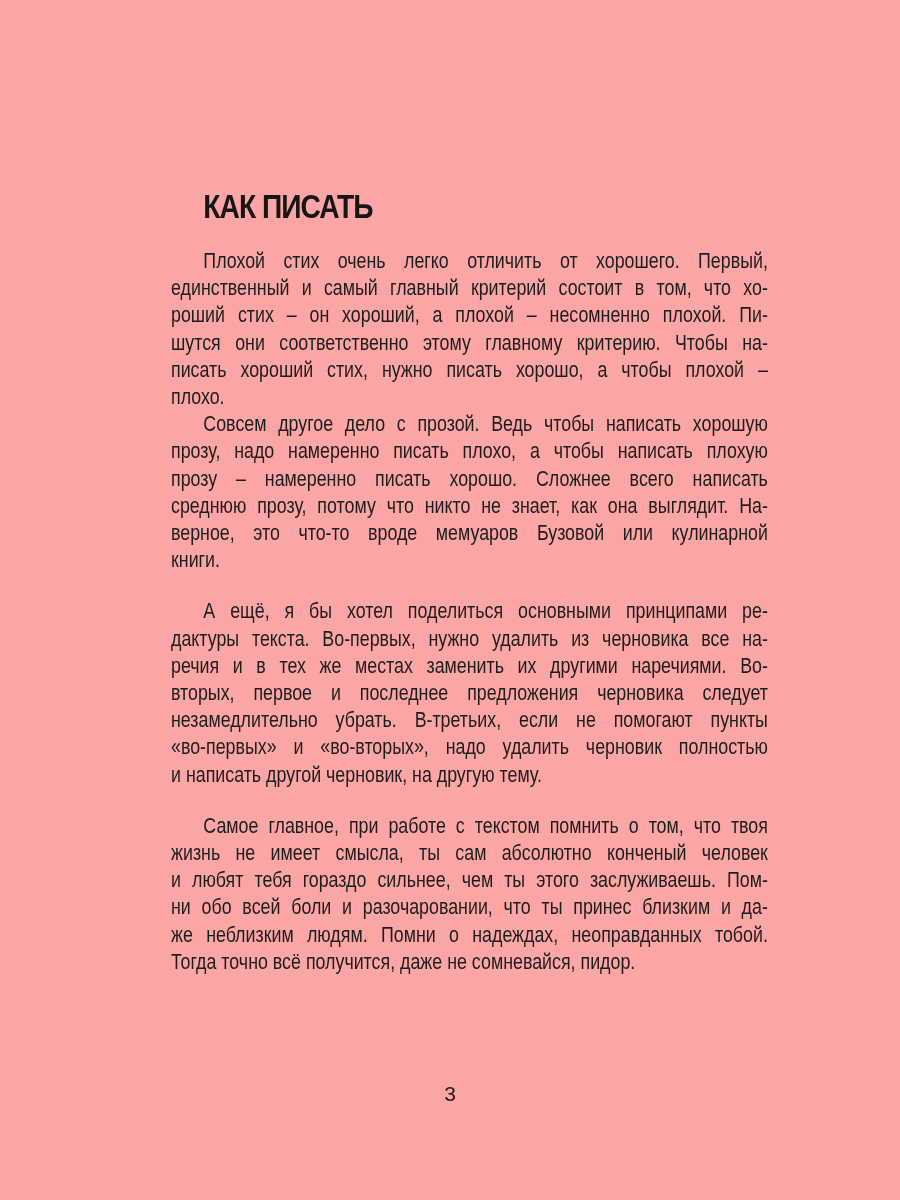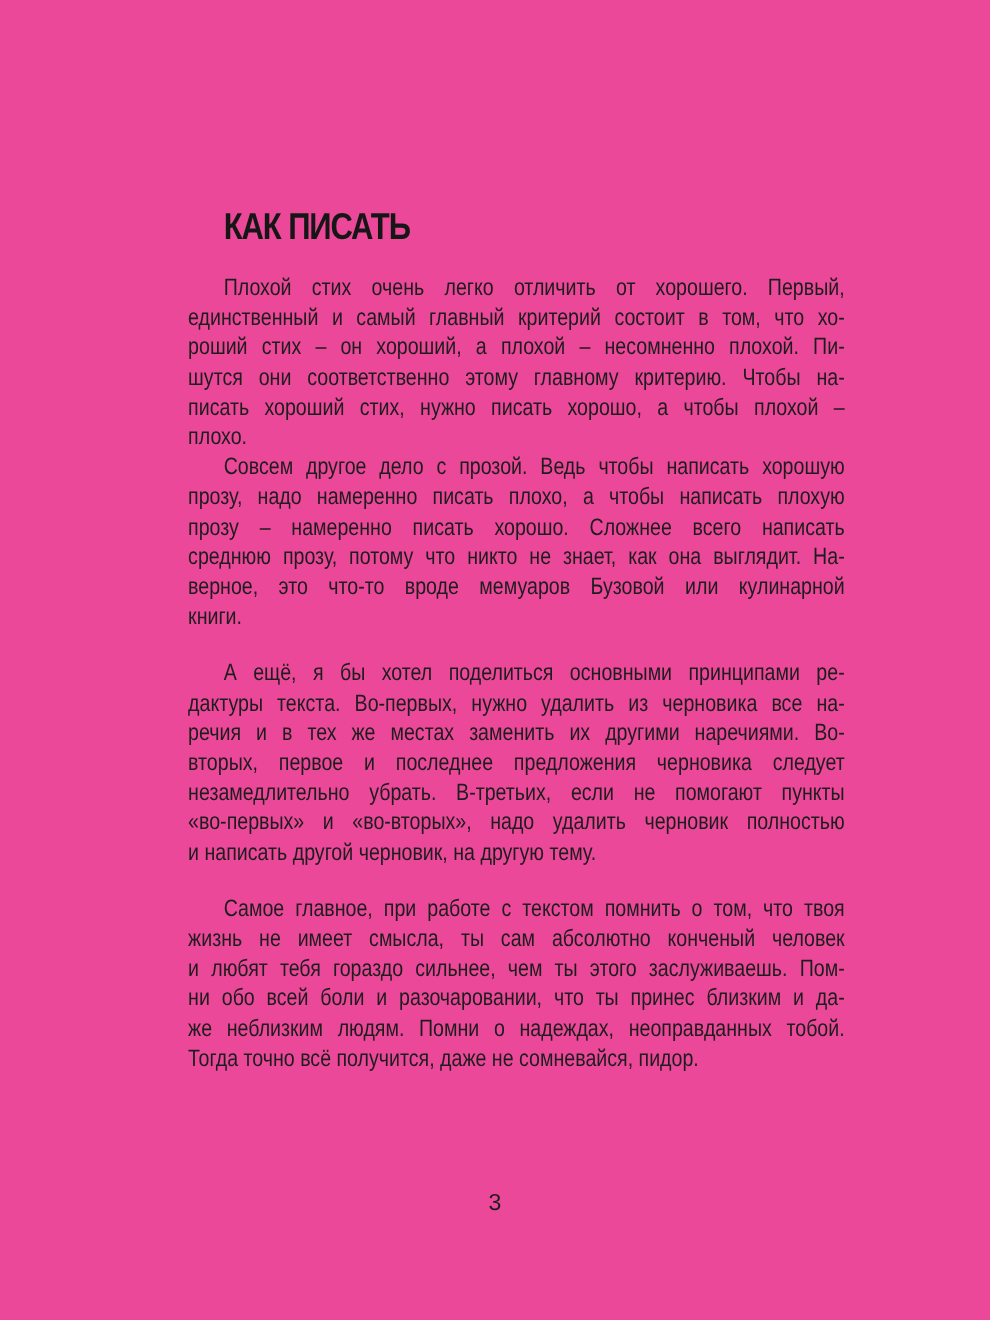--- a/index.html
+++ b/index.html
@@ -4,21 +4,21 @@
 <style>
   html, body {
     margin: 0;
     padding: 0;
     background: #ffffff;
   }
   .page {
     position: relative;
     width: 900px;
     height: 1200px;
-    background: #ec4899;
+    background: #fca5a5;
     overflow: hidden;
     font-family: "Liberation Sans", sans-serif;
     color: #1d1d1d;
   }
   
   .content {
     position: absolute;
     left: 171px;
     top: 188px;
     width: 720px;

